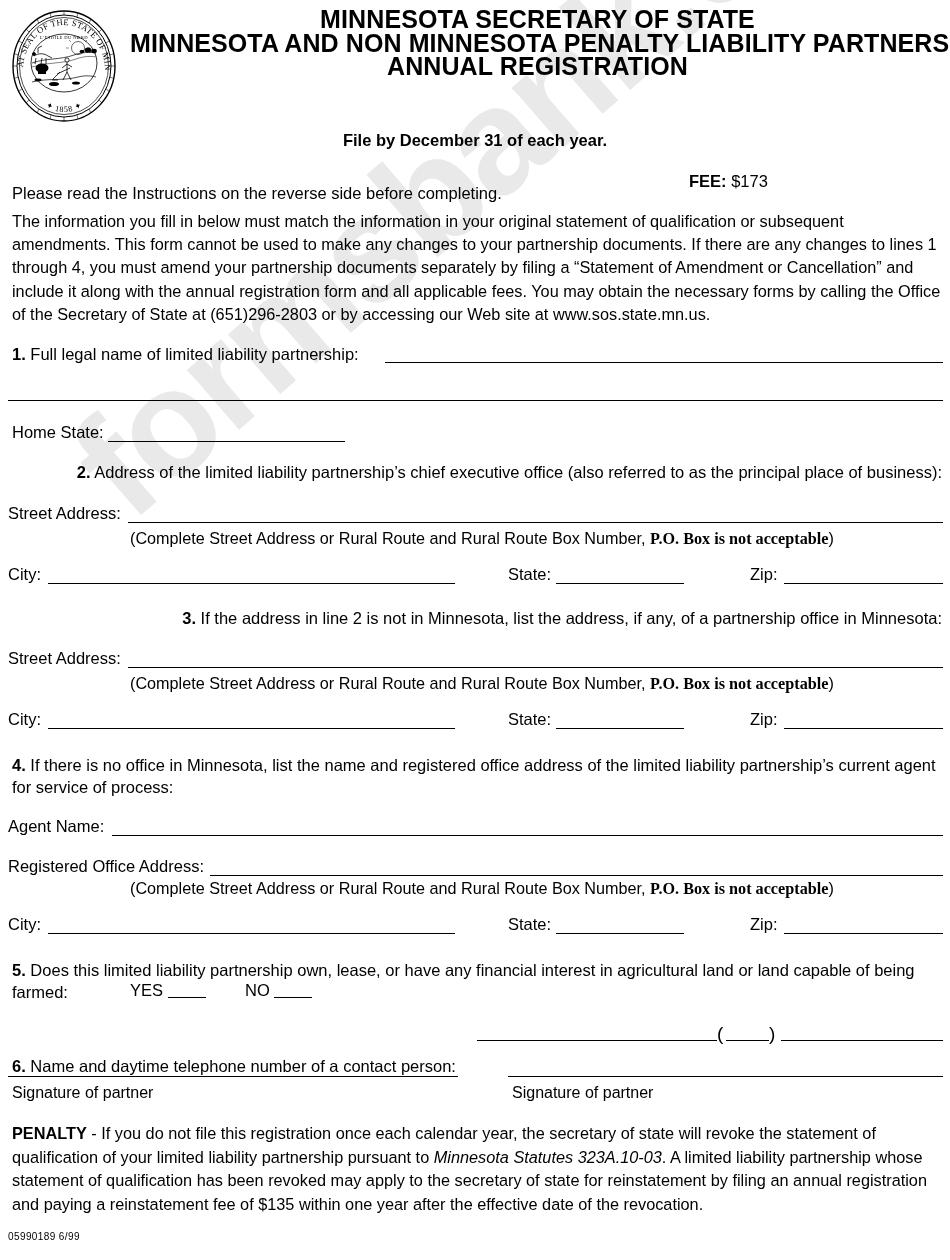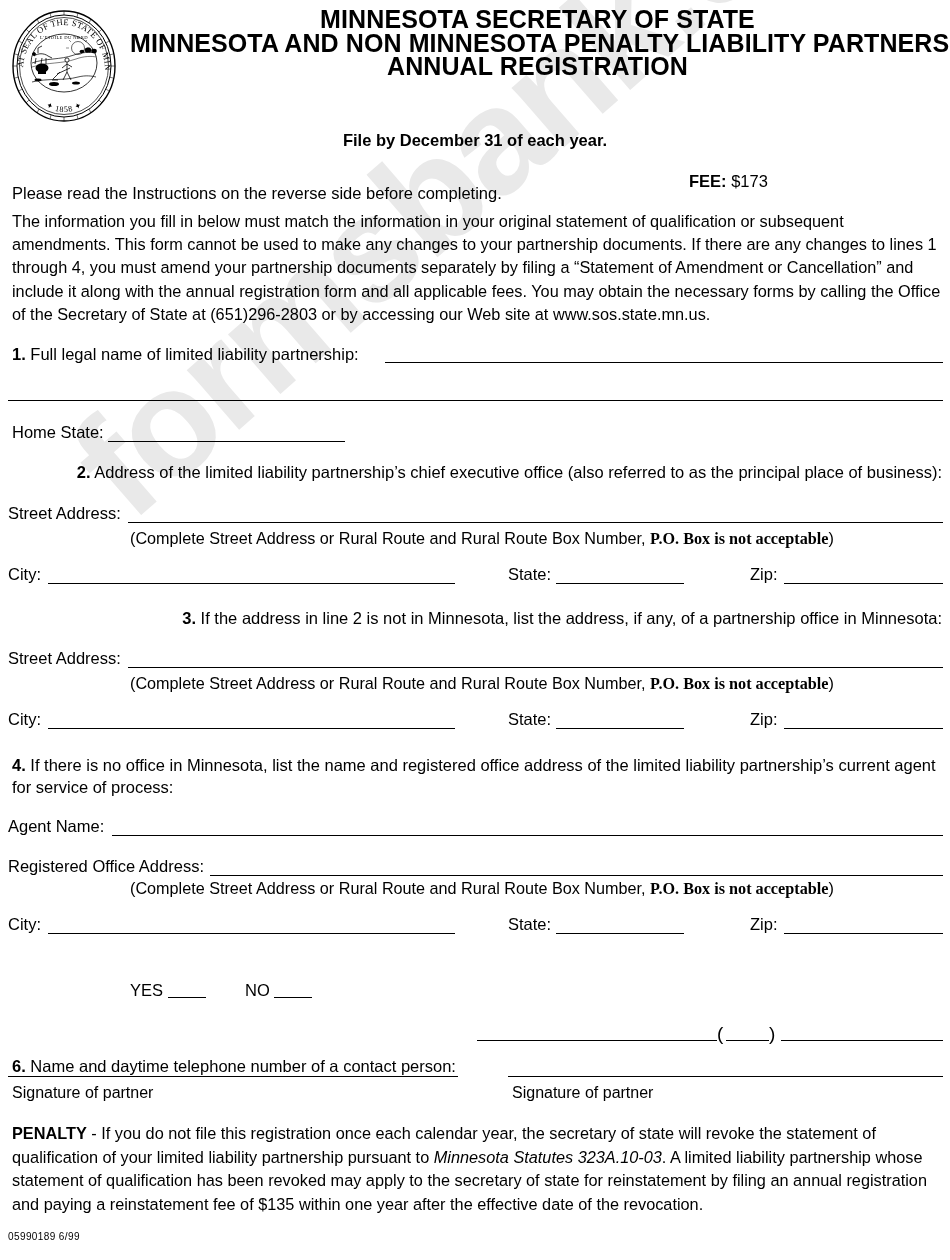--- a/index.html
+++ b/index.html
@@ -367,20 +367,24 @@
       <span>(Complete Street Address or Rural Route and Rural Route Box Number, </span><b>P.O. Box is not acceptable</b><span>)</span>
     </div>
 
     <div class="flabel" style="left:8px; top:915px;">City:</div>
     <div class="rule" style="left:48px; top:933px; width:407px;"></div>
     <div class="flabel" style="left:508px; top:915px;">State:</div>
     <div class="rule" style="left:556px; top:933px; width:128px;"></div>
     <div class="flabel" style="left:750px; top:915px;">Zip:</div>
     <div class="rule" style="left:784px; top:933px; width:159px;"></div>
 
+    <div class="item" style="left:12px; top:959px; width:930px;">
+      <span class="num">5.</span>
+      <span>Does this limited liability partnership own, lease, or have any financial interest in agricultural land or land capable of being farmed:</span>
+    </div>
     <div class="flabel" style="left:130px; top:981px;">YES</div>
     <div class="rule thin" style="left:168px; top:997px; width:38px;"></div>
     <div class="flabel" style="left:245px; top:981px;">NO</div>
     <div class="rule thin" style="left:274px; top:997px; width:38px;"></div>
 
     <div class="item" style="left:12px; top:1055px;text-align:right;">
       <span class="num">6.</span>
       <span>Name and daytime telephone number of a contact person:</span>
     </div>
     <div class="rule" style="left:477px; top:1040px; width:240px;"></div>

